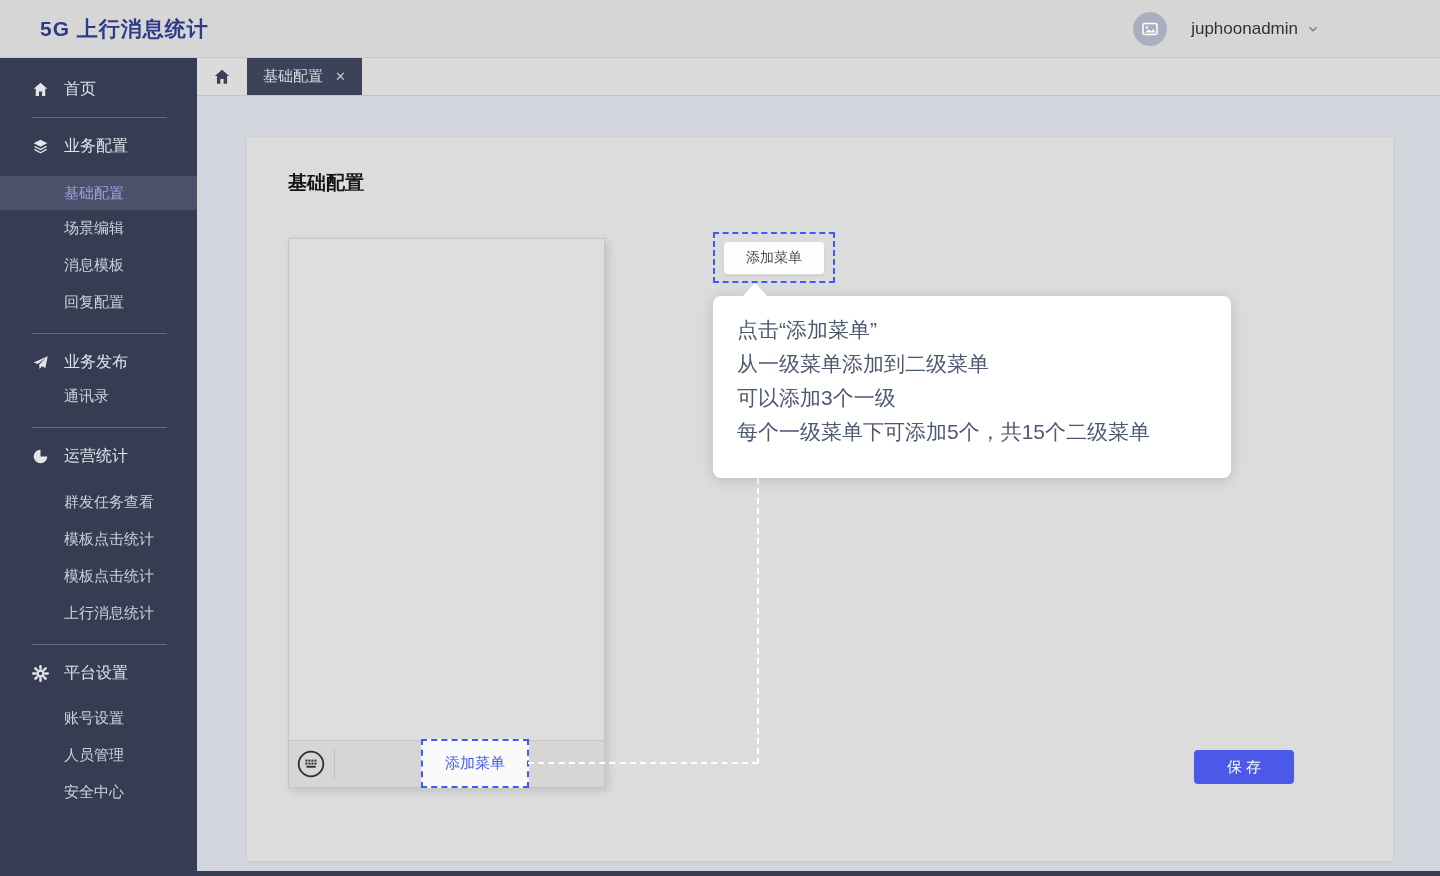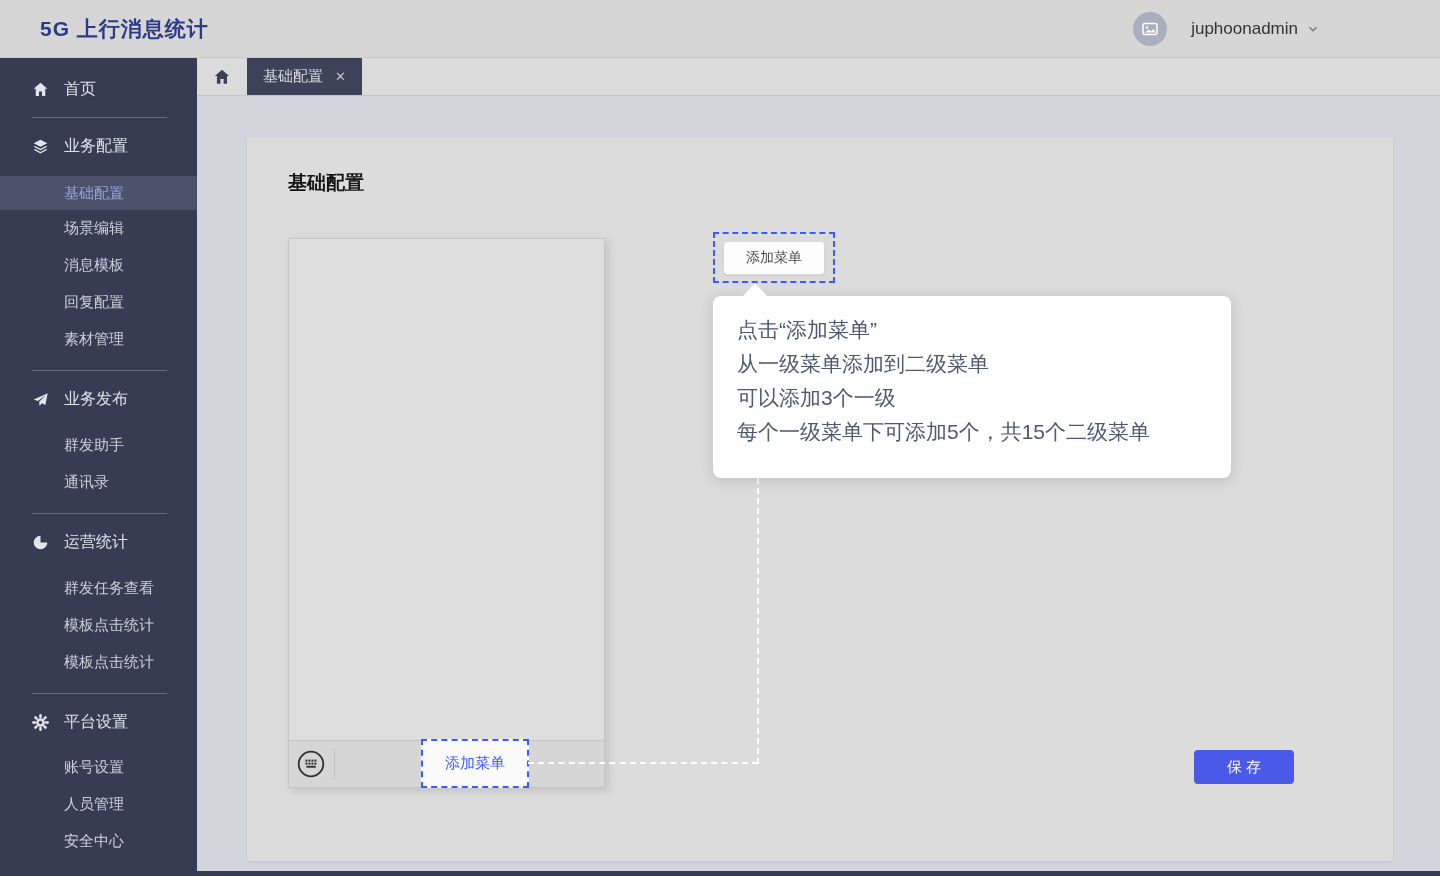--- a/index.html
+++ b/index.html
@@ -133,34 +133,28 @@
   </div>
   <div class="side-sub">
     <span>场景编辑</span>
   </div>
   <div class="side-sub">
     <span>消息模板</span>
   </div>
   <div class="side-sub">
     <span>回复配置</span>
   </div>
-  <div class="side-sub">
-    <span>素材管理</span>
-  </div>
   <hr class="side-div">
   <div class="side-item">
     <span class="ic">
       <svg width="17" height="17" viewBox="0 0 20 20" fill="currentColor">
           <path d="M18.5 2.5 L2 10 l4.9 1.8 L16.6 4.4 l-8.2 8.3 L8.9 17.5 l2.7-3.2 4.1 2.1 Z"></path>
         </svg>
     </span>
     <span>业务发布</span>
-  </div>
-  <div class="side-sub mt12">
-    <span>群发助手</span>
   </div>
   <div class="side-sub">
     <span>通讯录</span>
   </div>
   <hr class="side-div">
   <div class="side-item">
     <span class="ic">
       <svg width="17" height="17" viewBox="0 0 20 20" fill="currentColor">
           <path d="M10 10 L10 2 A8 8 0 1 0 18 10 Z"></path>
           <path d="M12 8 L12 2.3 A8 8 0 0 1 17.7 8 Z" opacity="0"></path>
@@ -169,20 +163,23 @@
     <span>运营统计</span>
   </div>
   <div class="side-sub mt12">
     <span>群发任务查看</span>
   </div>
   <div class="side-sub">
     <span>模板点击统计</span>
   </div>
   <div class="side-sub">
     <span>模板点击统计</span>
+  </div>
+  <div class="side-sub">
+    <span>上行消息统计</span>
   </div>
   <hr class="side-div">
   <div class="side-item">
     <span class="ic">
       <svg width="17" height="17" viewBox="0 0 20 20">
         <circle cx="10" cy="10" r="3.6" fill="none" stroke="currentColor" stroke-width="3"></circle>
         <g stroke="currentColor" stroke-width="3" stroke-linecap="round">
           <line x1="10" y1="1.5" x2="10" y2="3.5"></line>
             <line x1="10" y1="16.5" x2="10" y2="18.5"></line>
           <line x1="1.5" y1="10" x2="3.5" y2="10"></line>

